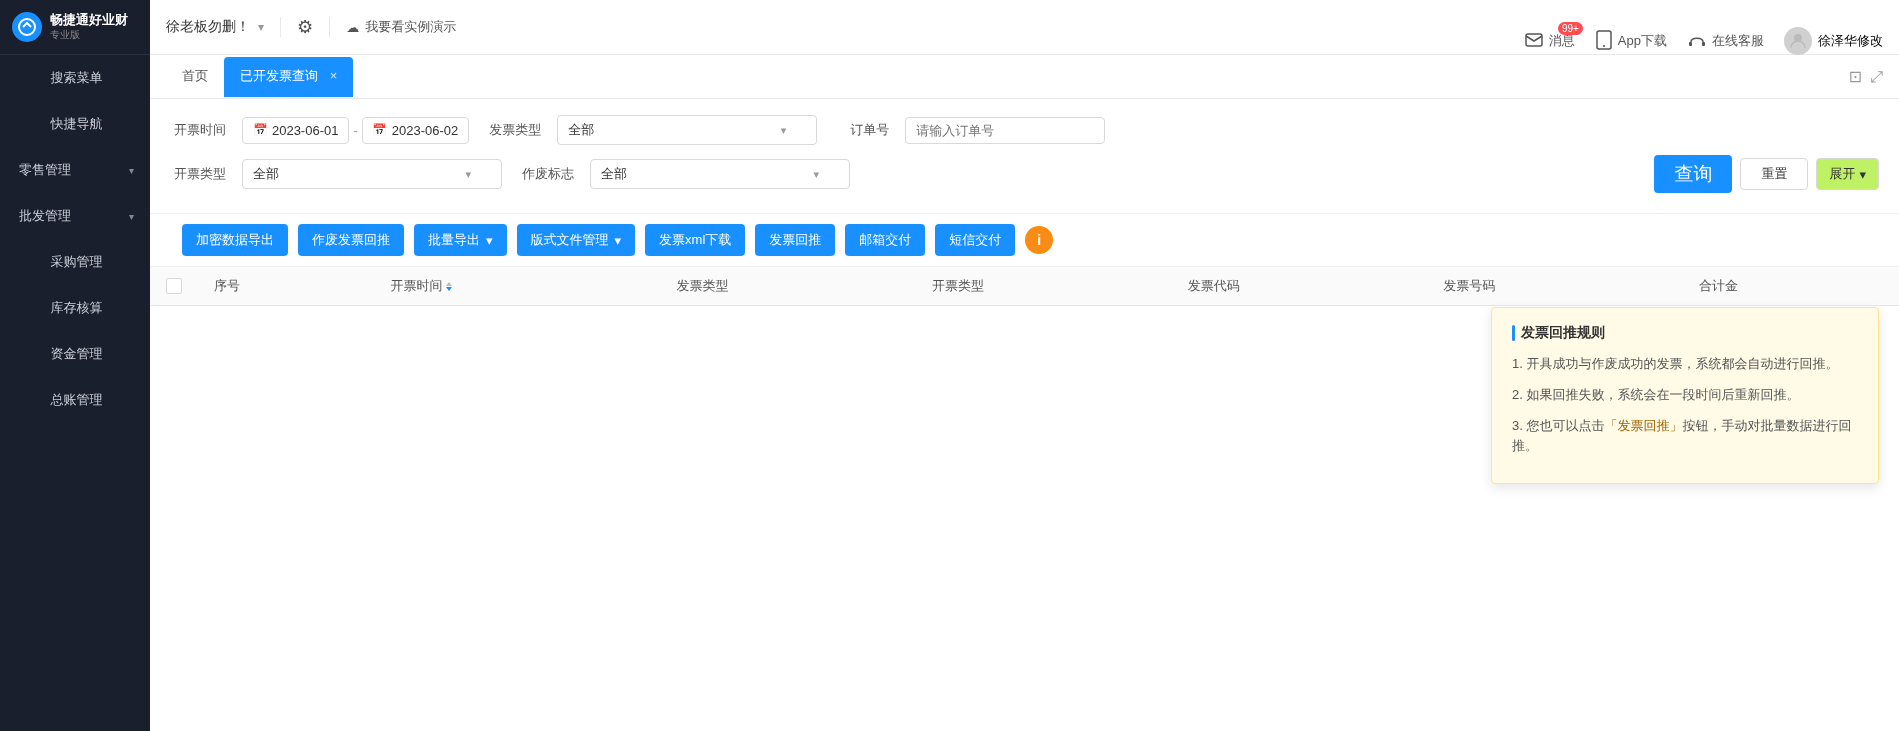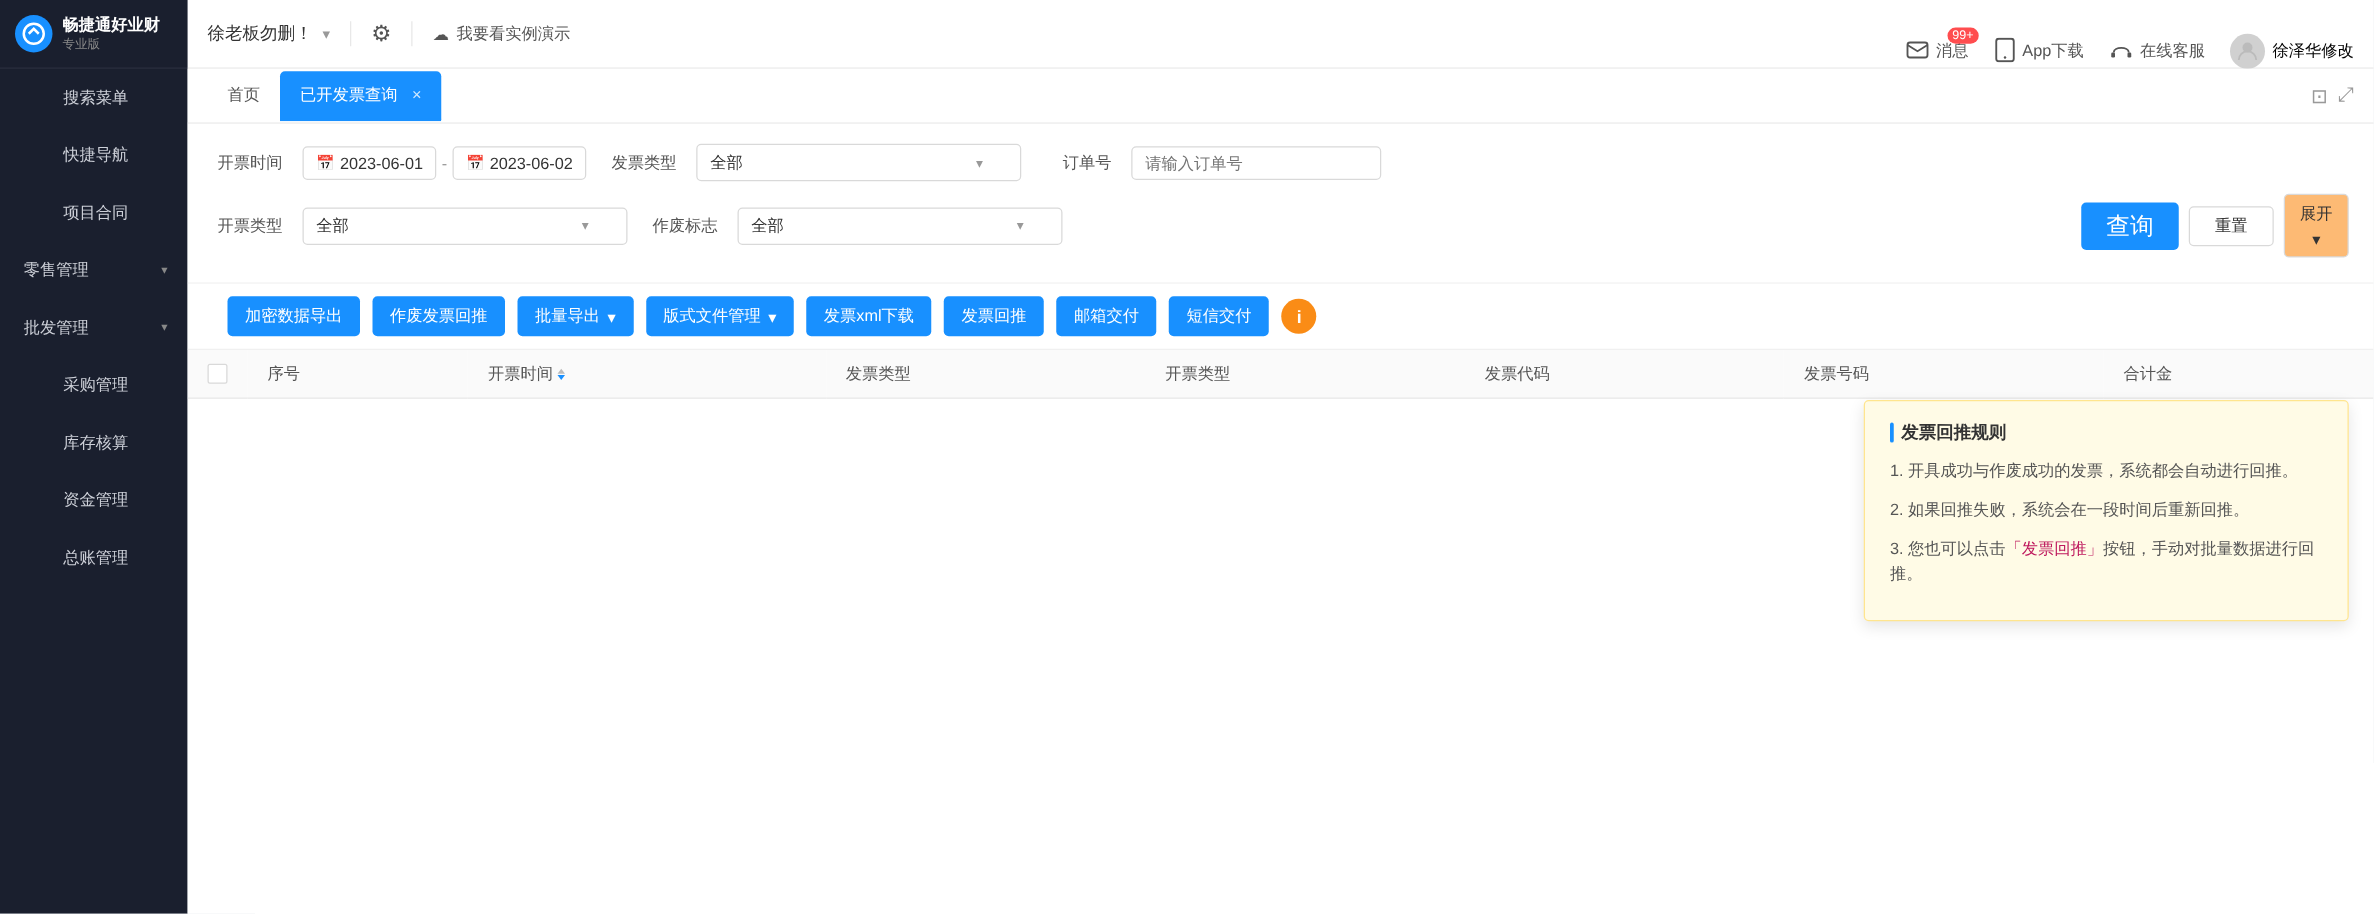--- a/index.html
+++ b/index.html
@@ -283,31 +283,30 @@
     .btn-reset {
       background: white;
       color: #333;
       border: 1px solid #d9d9d9;
       border-radius: 4px;
       padding: 6px 20px;
       font-size: 13px;
       cursor: pointer;
     }
     .btn-expand {
-      background: #fdba74;
+      background: #bef264;
       color: #333;
       border: 1px solid #d9d9d9;
       border-radius: 4px;
       padding: 6px 12px;
       font-size: 13px;
       cursor: pointer;
       display: flex;
       align-items: center;
       gap: 4px;
-      flex-direction: column;
     }
     .filter-spacer { flex: 1; }
     .filter-actions {
       display: flex;
       align-items: center;
       gap: 8px;
     }
 
     
     .toolbar {
@@ -446,23 +445,20 @@
       <div class="sidebar-logo-text">畅捷通好业财</div>
       <div class="sidebar-logo-subtitle">专业版</div>
     </div>
   </div>
   <div class="sidebar-nav">
     <div class="sidebar-item">
       <span>搜索菜单</span>
     </div>
     <div class="sidebar-item">
       <span>快捷导航</span>
-    </div>
-    <div class="sidebar-item">
-      <span>项目合同</span>
     </div>
     <div class="sidebar-item has-arrow">
       <span>零售管理</span>
       <span class="sidebar-arrow">▾</span>
     </div>
     <div class="sidebar-item has-arrow">
       <span>批发管理</span>
       <span class="sidebar-arrow">▾</span>
     </div>
     <div class="sidebar-item">
@@ -660,19 +656,19 @@
         </thead>
         <tbody>
         </tbody>
       </table>
 
       <div class="tooltip-popup">
         <div class="tooltip-title">发票回推规则</div>
         <div class="tooltip-item">1. 开具成功与作废成功的发票，系统都会自动进行回推。</div>
         <div class="tooltip-item">2. 如果回推失败，系统会在一段时间后重新回推。</div>
         <div class="tooltip-item">
-          <span>3. 您也可以点击</span><span style="color:#be185d;cursor:pointer;">「发票回推」</span><span>按钮，手动对批量数据进行回推。</span>
+          <span>3. 您也可以点击</span><span style="color:#a16207;cursor:pointer;">「发票回推」</span><span>按钮，手动对批量数据进行回推。</span>
         </div>
       </div>
     </div>
 
   </div>
 </div>
 
 </body></html>

